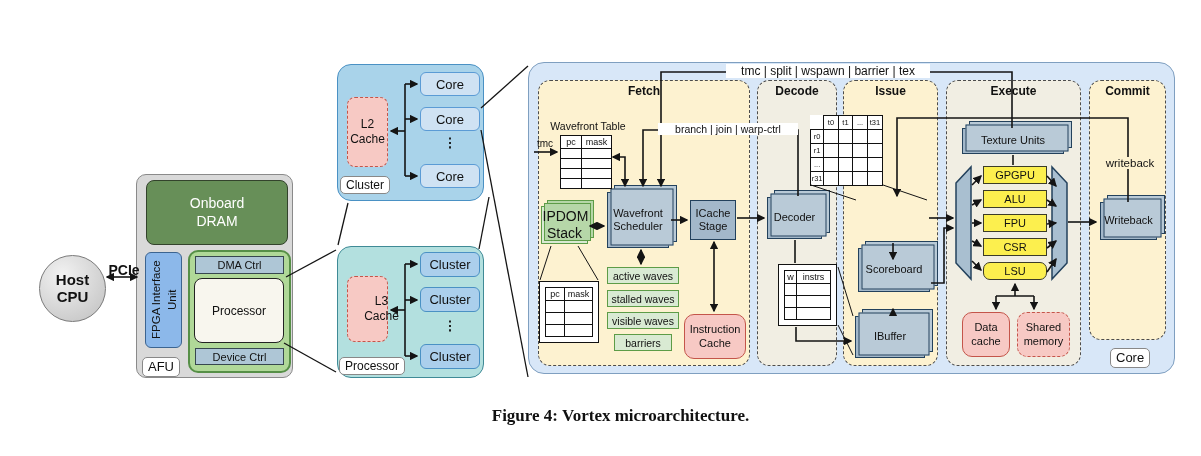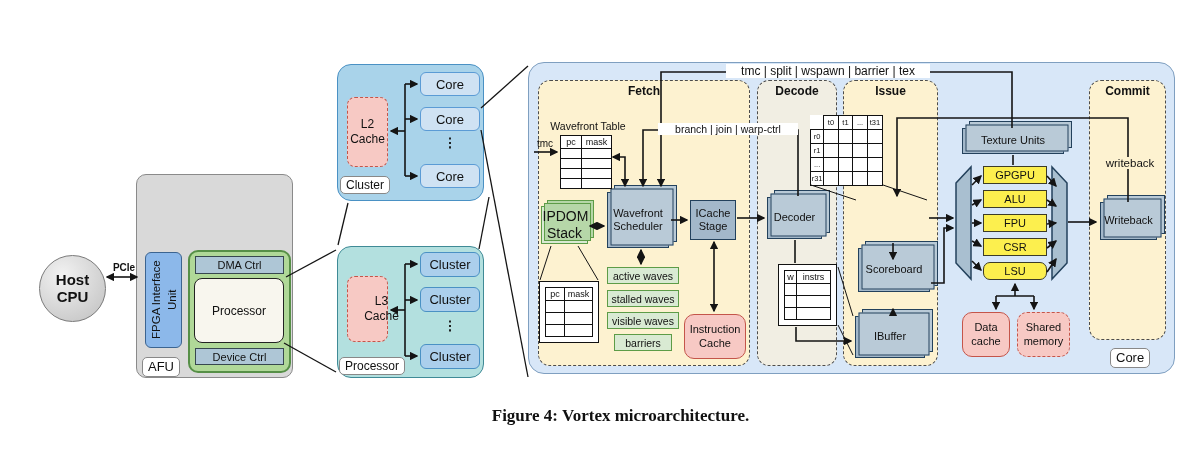--- a/index.html
+++ b/index.html
@@ -49,24 +49,28 @@
 </head>
 <body>
 
 <div id="fig">
 
   <div class="abs flex" style="left:39px;top:255px;width:67px;height:67px;border-radius:50%;
               background:radial-gradient(circle at 35% 30%, #f2f2f2, #bfbfbf);
               border:1.5px solid #7a7a7a;font-weight:bold;font-size:15px;line-height:1.1;z-index:1;">
     <span>Host CPU</span>
   </div>
-  <div class="sig" style="left:108px;top:262px;width:32px;font-weight:bold;font-size:10px;background:transparent;">PCIe</div>
+  <div class="sig" style="left:108px;top:262px;width:32px;font-weight:bold;font-size:14px;background:transparent;">PCIe</div>
 
   <div class="abs" style="left:136px;top:174px;width:157px;height:204px;background:var(--afu-gray);
               border:1.5px solid #8a8a8a;border-radius:10px;"></div>
+  <div class="abs flex" style="left:146px;top:180px;width:142px;height:65px;background:var(--dram-green);
+              border:1.3px solid #33432c;border-radius:8px;color:#fff;font-size:14px;line-height:1.25;z-index:1;">
+    <span style="width:90px;">Onboard DRAM</span>
+  </div>
   <div class="abs flex" style="left:145px;top:252px;width:37px;height:96px;background:var(--fpga-blue);
               border:1.3px solid #3c6490;border-radius:6px;z-index:1;">
     <div class="vtext" style="height:92px;">FPGA Interface Unit</div>
   </div>
   <div class="abs chip" style="left:142px;top:357px;font-size:13px;line-height:18px;">AFU</div>
   <div class="abs" style="left:188px;top:250px;width:103px;height:123px;background:var(--wrapper-green);
               border:2px solid #568f47;border-radius:10px;z-index:1;"></div>
   <div class="abs flex ctrl" style="left:195px;top:256px;width:89px;height:18px;">
     <span>DMA Ctrl</span>
   </div>
@@ -116,20 +120,23 @@
               border:1.6px solid #7f9fc0;border-radius:16px;"></div>
 
   <div class="abs stage" style="left:538px;top:80px;width:212px;height:286px;background:var(--stage-cream);">
     <div class="stage-label">Fetch</div>
   </div>
   <div class="abs stage" style="left:757px;top:80px;width:80px;height:286px;background:var(--stage-gray);">
     <div class="stage-label">Decode</div>
   </div>
   <div class="abs stage" style="left:843px;top:80px;width:95px;height:286px;background:var(--stage-cream);">
     <div class="stage-label">Issue</div>
+  </div>
+  <div class="abs stage" style="left:946px;top:80px;width:135px;height:286px;background:var(--stage-gray);">
+    <div class="stage-label">Execute</div>
   </div>
   <div class="abs stage" style="left:1089px;top:80px;width:77px;height:260px;background:var(--stage-cream);">
     <div class="stage-label">Commit</div>
   </div>
   <div class="abs chip" style="left:1110px;top:348px;font-size:13px;line-height:18px;">Core</div>
 
   <div class="sig" style="left:726px;top:64px;width:204px;background:#fff;font-size:12px;">tmc | split | wspawn | barrier | tex</div>
 
   <div class="sig" style="left:658px;top:123px;width:140px;background:#fff;font-size:10.5px;">branch | join | warp-ctrl</div>
 

